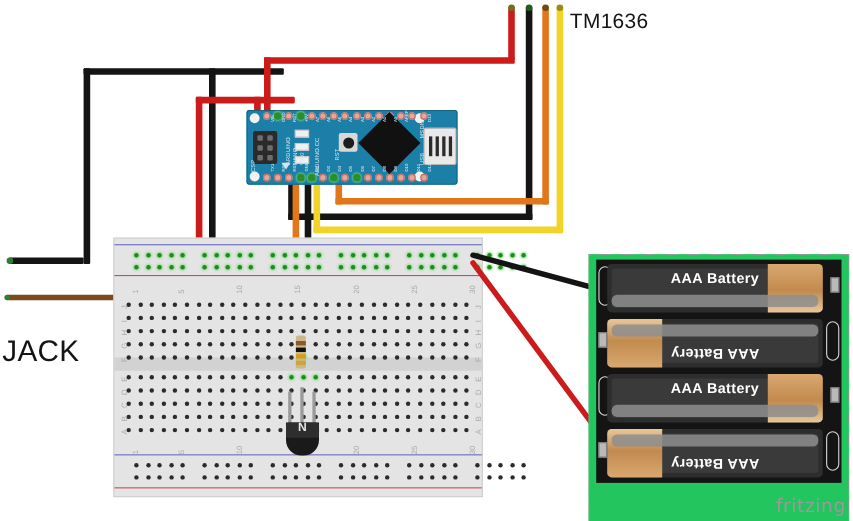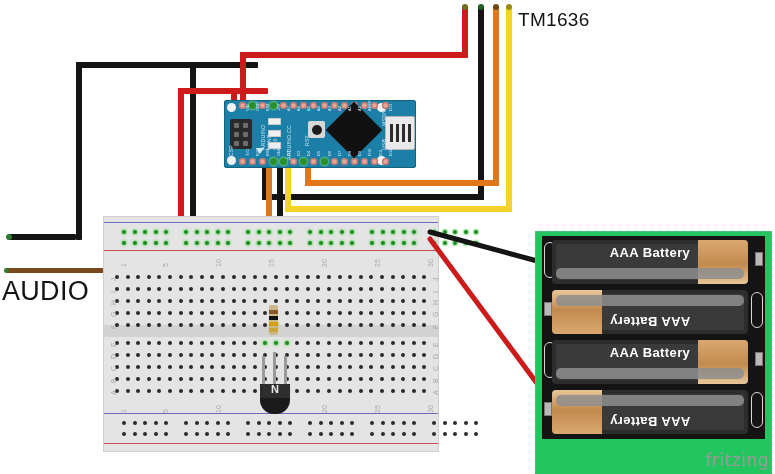--- a/index.html
+++ b/index.html
@@ -755,16 +755,16 @@
       <div class="bat flip" style="top:154px;">
         <div class="body" style="background:#3a3a3a;"></div>
         <div class="cap" style="left:146px;border-radius:0 4px 4px 0;"></div>
         <div class="stripe"></div>
         <div class="txt">AAA Battery</div>
       </div>
     </div>
   </div>
 
   <div class="lbl" id="tm-label">TM1636</div>
-  <div class="lbl" id="audio-label"><span>AUDIO</span><br></div>
+  <div class="lbl" id="audio-label"><br><span>JACK</span></div>
   <div id="fritz">fritzing</div>
 
 </div>
 
 </body></html>

